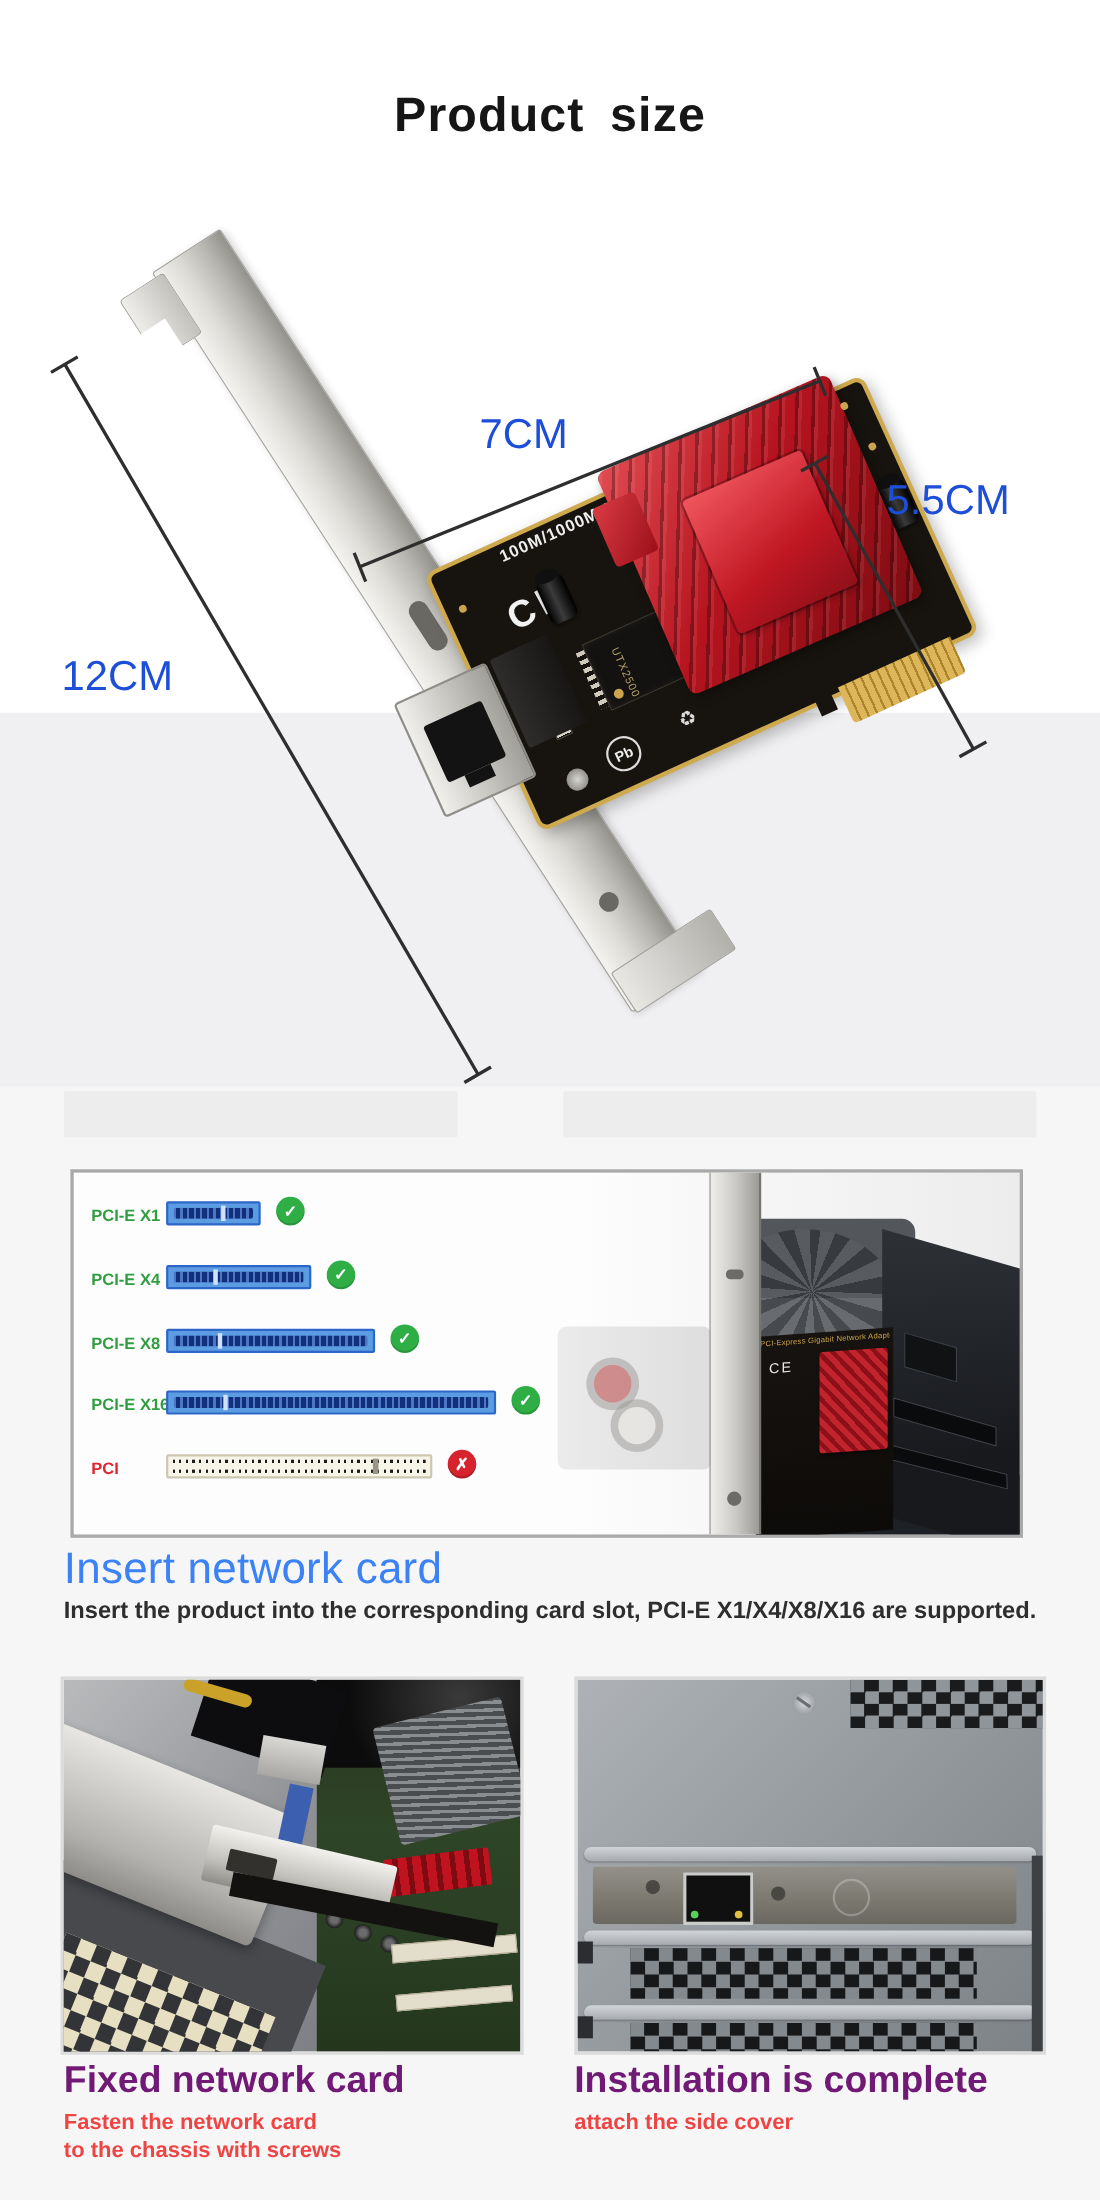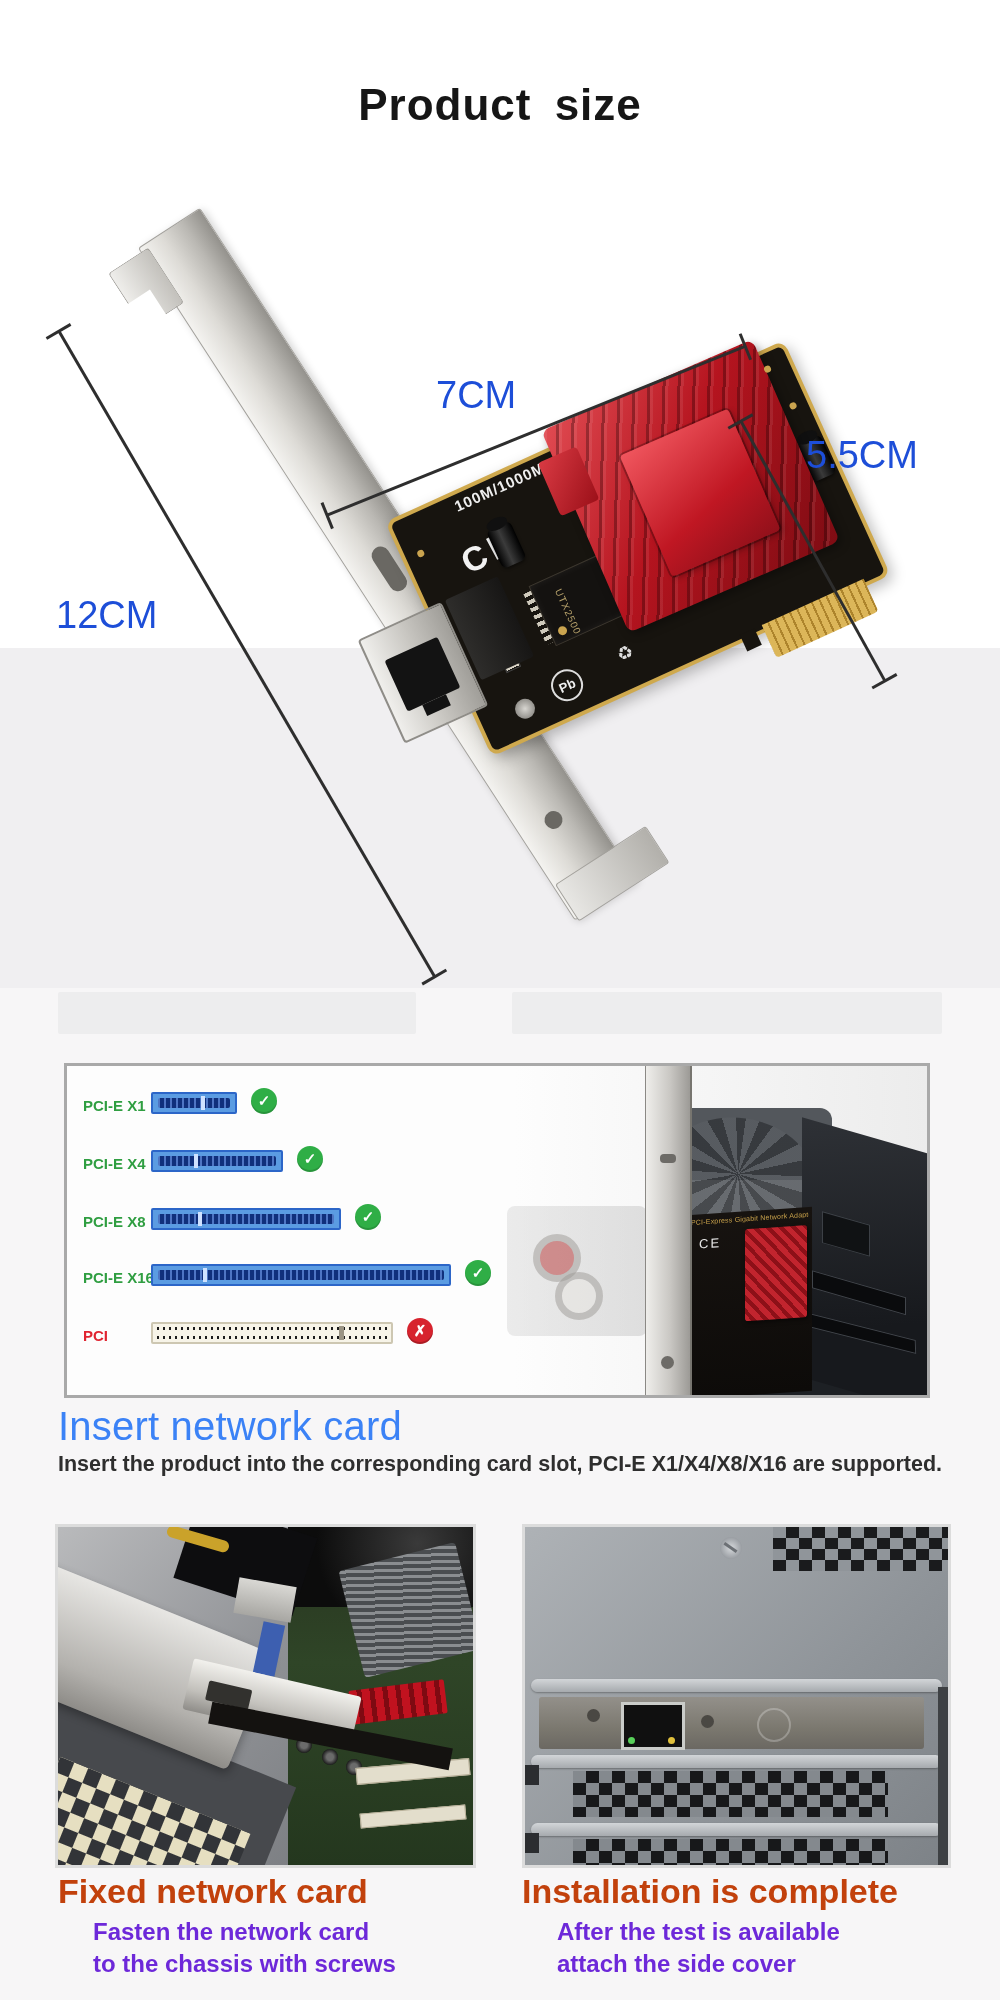--- a/index.html
+++ b/index.html
@@ -167,23 +167,23 @@
   .pr-hole1{left:48px;top:12px;} .pr-hole2{left:162px;top:18px;}
   .pr-logo{position:absolute;left:218px;top:11px;width:30px;height:30px;border-radius:50%;border:2px solid rgba(255,255,255,0.25);}
   .pr-vents{position:absolute;left:48px;background:repeating-conic-gradient(#17181a 0% 25%,#84898e 0% 50%) 0 0/26px 24px;}
   .pr-vents1{top:244px;width:315px;height:46px;}
   .pr-vents2{top:312px;width:315px;height:26px;}
   .pr-clip{position:absolute;left:0;width:14px;height:20px;background:#2b2d30;}
   .pr-clip1{top:238px;} .pr-clip2{top:306px;}
   .pr-edge{position:absolute;right:0;top:160px;width:10px;height:178px;background:#3e4144;}
 
   
-  .caption-h{position:absolute;font-size:34px;font-weight:800;color:#c2410c;top:1872px;}
+  .caption-h{position:absolute;font-size:34px;font-weight:800;color:#701a75;top:1872px;}
   .fixed-h{left:58px;} .complete-h{left:522px;}
-  .caption-sub{position:absolute;font-size:24px;font-weight:600;color:#6d28d9;line-height:1.32;top:1916px;margin-left:35px;}
+  .caption-sub{position:absolute;font-size:20px;font-weight:600;color:#ef4444;line-height:1.32;top:1916px;}
   .fixed-sub{left:58px;} .complete-sub{left:522px;}
 </style>
 </head>
 <body>
 
 <div class="page">
 
   <div class="bg-band"></div>
   <div class="bg-bottom"></div>
   <div class="wm wm1"></div>
@@ -353,17 +353,16 @@
     <div class="pr-edge"></div>
   </div>
 
   <div class="caption-h fixed-h">Fixed network card</div>
   <div class="caption-sub fixed-sub">
     <div>Fasten the network card</div>
     <div>to the chassis with screws</div>
   </div>
   <div class="caption-h complete-h">Installation is complete</div>
   <div class="caption-sub complete-sub">
-    <div>After the test is available</div>
     <div>attach the side cover</div>
   </div>
 
 </div>
 
 </body></html>

